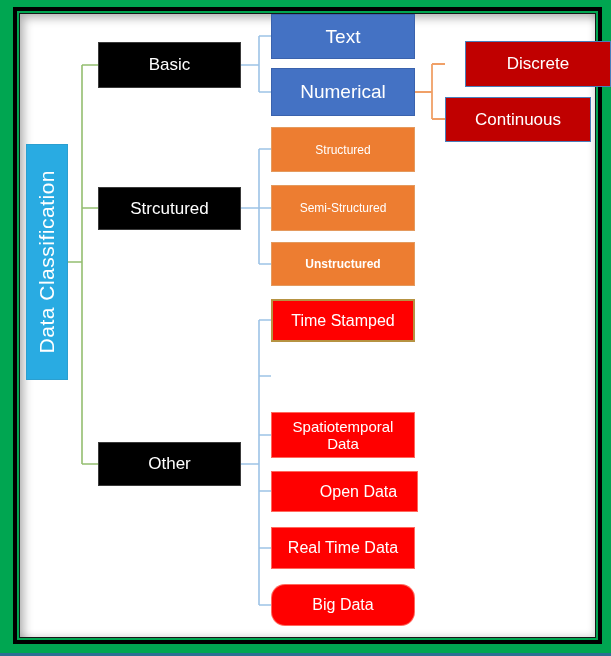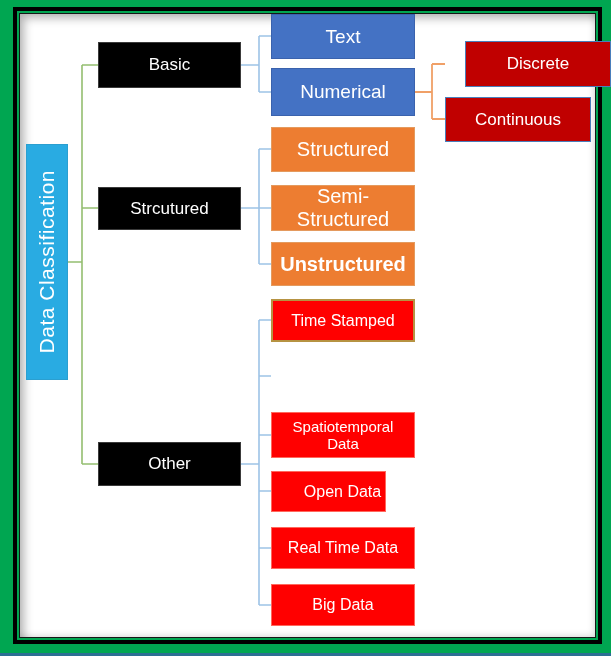--- a/index.html
+++ b/index.html
@@ -35,21 +35,21 @@
   .node-root{
     background:#29ABE2;border:1px solid #2b9fd0;
   }
   .root-label{
     writing-mode:vertical-rl;transform:rotate(180deg);
     font-size:21px;letter-spacing:0.5px;white-space:nowrap;
   }
   .node-black{background:#000;border:1px solid #3a3a3a;font-size:17px;}
   .node-blue{background:#4472C4;border:1px solid #3a62ad;font-size:19px;}
   .node-darkred{background:#C00000;border:1.5px solid #4a7ebb;font-size:17px;}
-  .node-orange{background:#ED7D31;border:1px solid #e49a5e;font-size:20px;text-align:center;}
+  .node-orange{background:#ED7D31;border:1px solid #e49a5e;font-size:12px;text-align:center;}
   .node-red{background:#FF0000;border:1px solid rgba(255,190,170,0.55);font-size:16px;}
   .node-red.gold-border{border:2px solid #B69342;}
   .two-line{font-size:15px;line-height:1.15;padding:2px 8px;justify-content:flex-end;}
 </style>
 </head>
 <body>
 
 <div class="frame-black">
   <div class="frame-green-line">
     <div class="canvas">
@@ -104,27 +104,27 @@
       <div class="node node-orange" style="left:251px;top:228px;width:144px;height:44px;font-weight:bold;">
         <span>Unstructured</span>
       </div>
 
       <div class="node node-red gold-border" style="left:251px;top:285px;width:144px;height:43px;">
         <span>Time Stamped</span>
       </div>
       <div class="node node-red two-line" style="left:251px;top:398px;width:144px;height:46px;">
         <span>Spatiotemporal Data</span>
       </div>
-      <div class="node node-red" style="left:251px;top:457px;width:115px;height:41px;padding-left:28px;">
+      <div class="node node-red" style="left:251px;top:457px;width:147px;height:41px;padding-left:28px;">
         <span>Open Data</span>
       </div>
       <div class="node node-red" style="left:251px;top:513px;width:144px;height:42px;">
         <span>Real Time Data</span>
       </div>
-      <div class="node node-red" style="left:251px;top:570px;width:144px;height:42px;">
+      <div class="node node-red" style="left:251px;top:570px;width:144px;height:42px;border-radius:14px;">
         <span>Big Data</span>
       </div>
 
     </div>
   </div>
 </div>
 
 <div class="bottom-edge"></div>
 
 </body></html>

